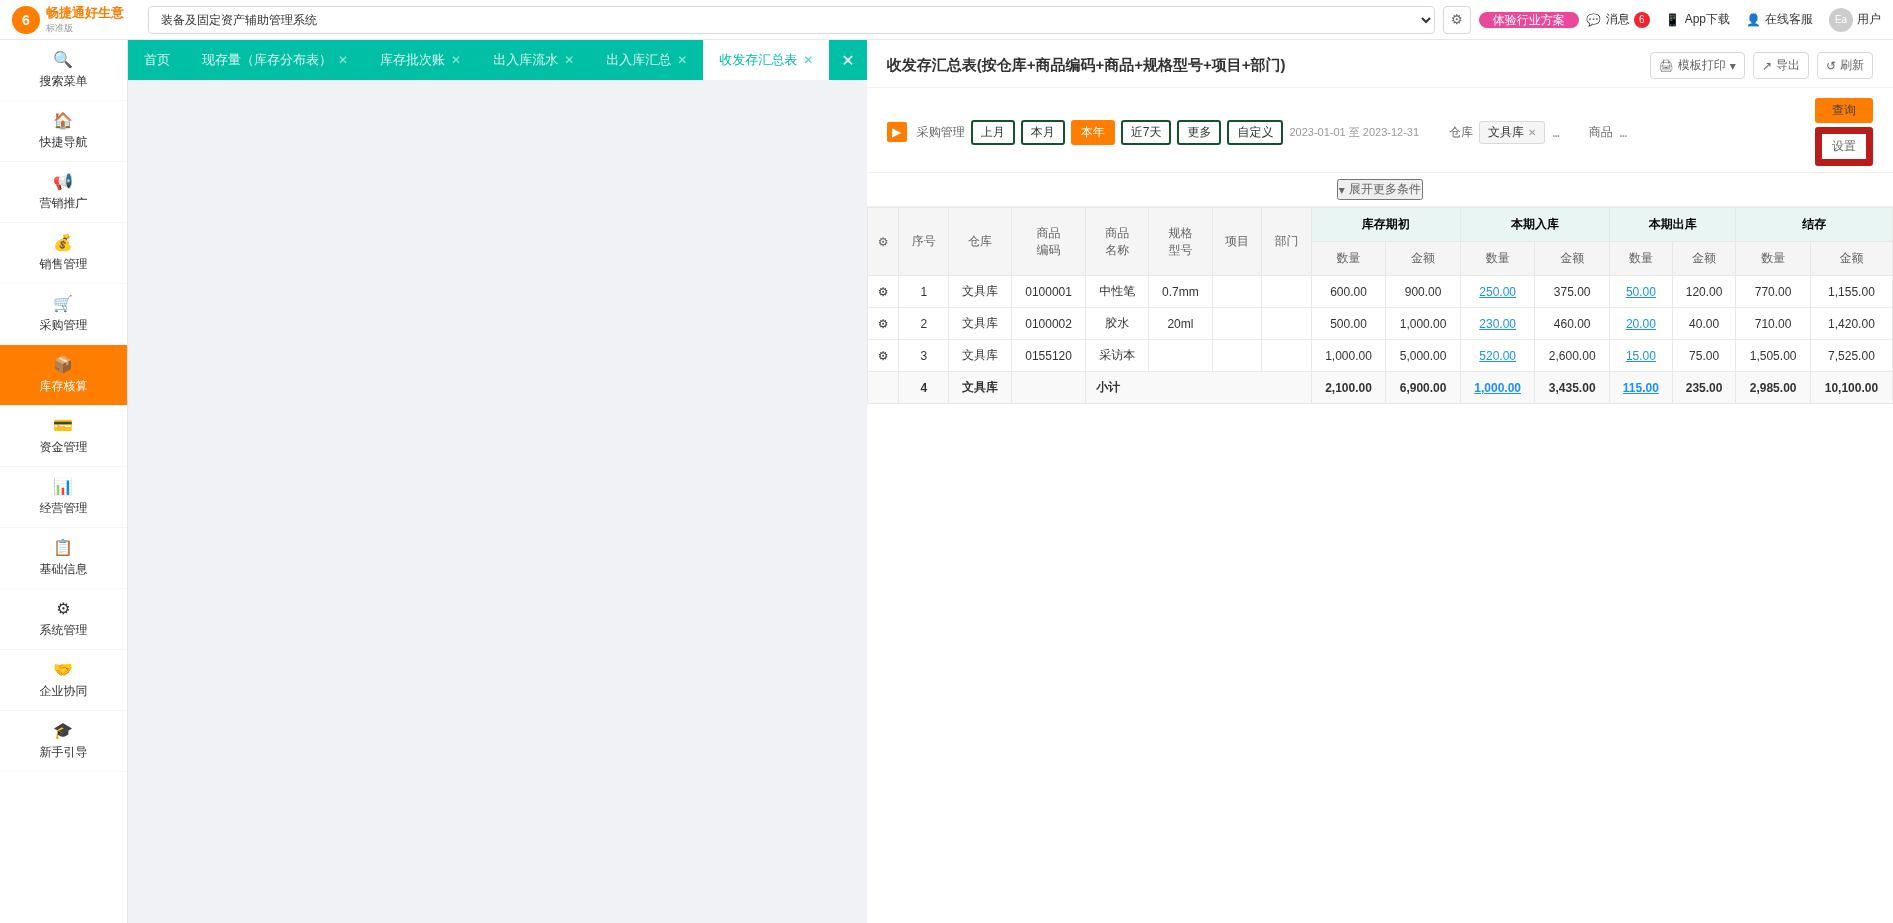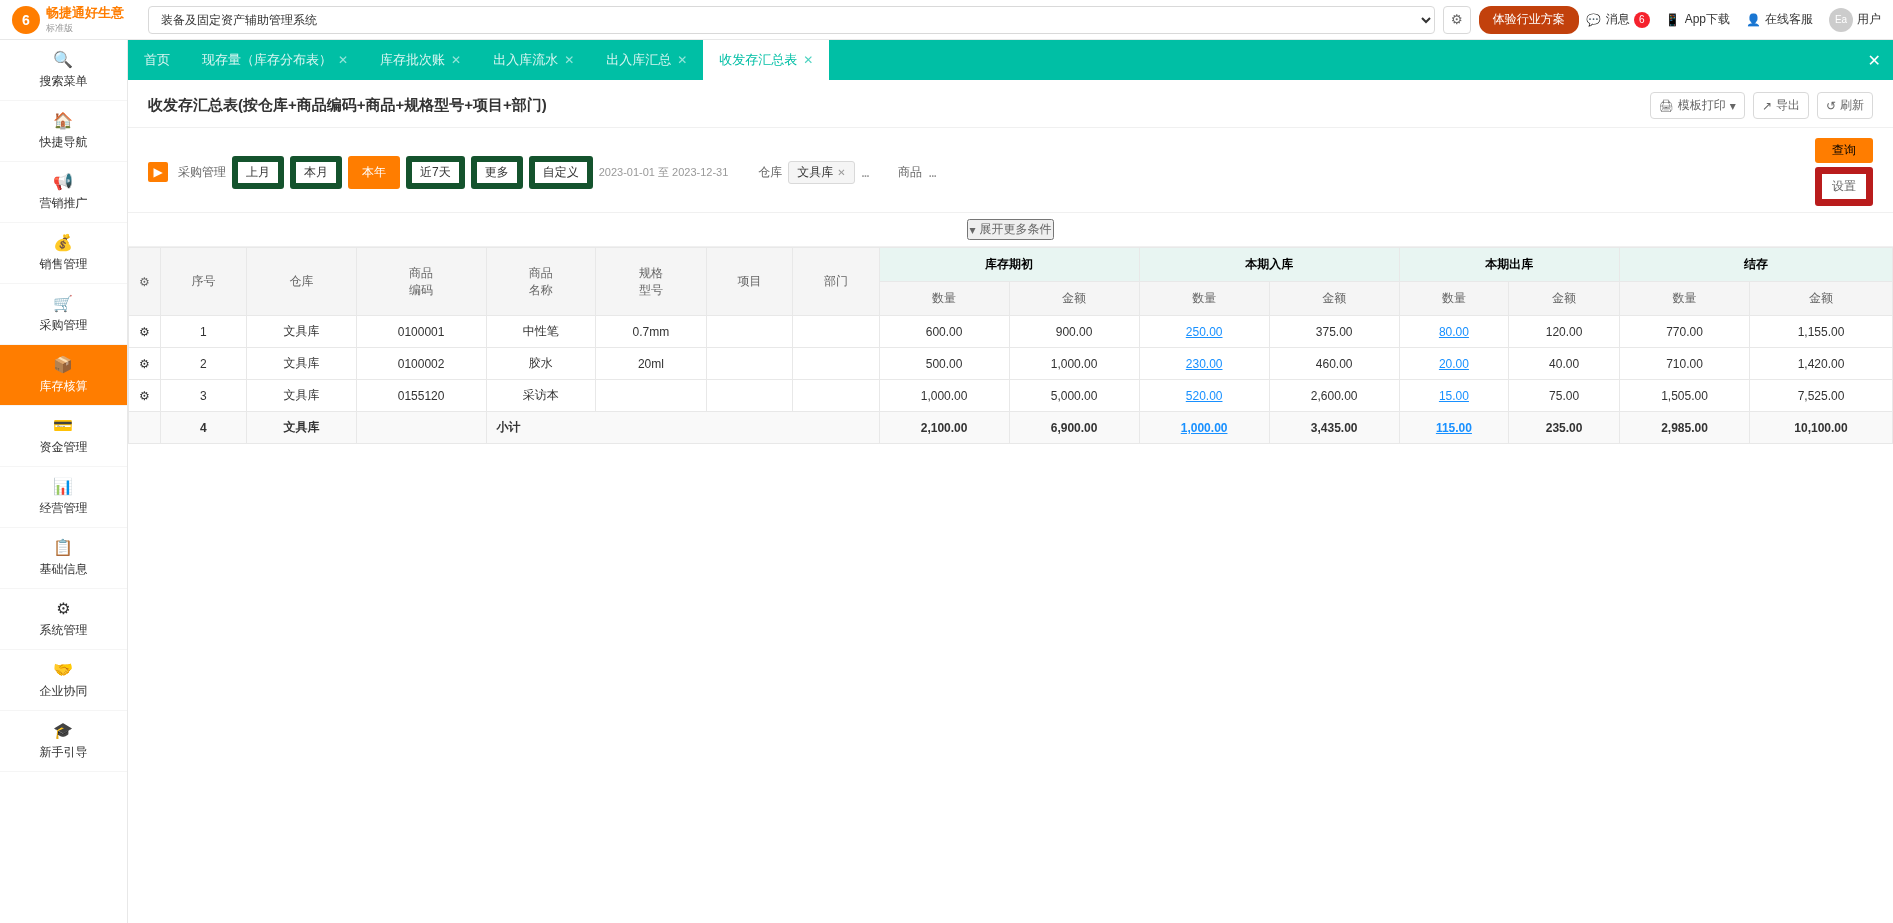--- a/index.html
+++ b/index.html
@@ -4,57 +4,57 @@
   <style>
     * { box-sizing: border-box; margin: 0; padding: 0; }
     body { font-family: 'Microsoft YaHei', Arial, sans-serif; font-size: 12px; background: #f0f2f5; display: flex; flex-direction: column; height: 923px; overflow: hidden; }
 
     
     .top-bar { height: 40px; background: #fff; display: flex; align-items: center; border-bottom: 1px solid #e8e8e8; padding: 0 12px; gap: 8px; flex-shrink: 0; }
     .logo-area { display: flex; align-items: center; gap: 6px; width: 128px; }
     .logo-icon { width: 28px; height: 28px; background: #ff7d00; border-radius: 50%; display: flex; align-items: center; justify-content: center; color: #fff; font-size: 14px; font-weight: bold; }
     .system-select { flex: 1; height: 28px; border: 1px solid #d9d9d9; border-radius: 4px; padding: 0 8px; font-size: 12px; color: #333; background: #fff; cursor: pointer; }
     .gear-btn { width: 28px; height: 28px; border: 1px solid #d9d9d9; border-radius: 4px; background: #fff; cursor: pointer; display: flex; align-items: center; justify-content: center; color: #666; }
-    .trial-btn { background: #c2410c; color: #fff; border: none; border-radius: 12px; padding: 0 14px; height: 28px; cursor: pointer; font-size: 12px; }
+    .trial-btn { background: #ec4899; color: #fff; border: none; border-radius: 12px; padding: 0 14px; height: 16px; cursor: pointer; font-size: 12px; }
     .top-right { margin-left: auto; display: flex; align-items: center; gap: 16px; font-size: 12px; color: #333; }
     .top-right-item { display: flex; align-items: center; gap: 4px; cursor: pointer; }
     .badge { background: #f5222d; color: #fff; border-radius: 10px; font-size: 10px; padding: 0 4px; min-width: 16px; height: 16px; display: flex; align-items: center; justify-content: center; }
     .user-avatar { width: 24px; height: 24px; background: #ccc; border-radius: 50%; display: flex; align-items: center; justify-content: center; font-size: 10px; color: #fff; }
 
     
     .main-layout { display: flex; flex: 1; overflow: hidden; }
 
     
     .sidebar { width: 128px; background: #fff; border-right: 1px solid #e8e8e8; display: flex; flex-direction: column; flex-shrink: 0; overflow-y: auto; }
     .sidebar-item { display: flex; flex-direction: column; align-items: center; justify-content: center; padding: 10px 8px; cursor: pointer; color: #333; font-size: 12px; gap: 4px; border-bottom: 1px solid #f5f5f5; }
     .sidebar-item.active { background: #ff7d00; color: #fff; }
     .sidebar-item .icon { font-size: 16px; }
 
     
-    .content-area { flex: 1; display: flex; flex-direction: column; overflow: hidden; }
+    .content-area { flex: 1; display: flex; flex-direction: row; overflow: hidden; }
 
     
     .tab-bar { height: 40px; background: #00bfa5; display: flex; align-items: center; padding: 0 0; flex-shrink: 0; }
     .tab-item { height: 40px; display: flex; align-items: center; padding: 0 16px; color: rgba(255,255,255,0.85); font-size: 13px; cursor: pointer; position: relative; gap: 6px; white-space: nowrap; }
     .tab-item.active { background: #fff; color: #00bfa5; }
     .tab-close { font-size: 12px; opacity: 0.7; }
     .tab-bar-end { margin-left: auto; display: flex; align-items: center; }
     .tab-close-all { color: #fff; padding: 0 12px; cursor: pointer; font-size: 16px; }
 
     
     .page-content { flex: 1; background: #f5f5f5; overflow: auto; display: flex; flex-direction: column; }
     .page-inner { flex: 1; background: #fff; margin: 0; }
 
     
     .page-header { padding: 12px 20px 8px; display: flex; align-items: center; justify-content: space-between; border-bottom: 1px solid #f0f0f0; background: #fff; gap: 40px; }
     .page-title { font-size: 15px; font-weight: bold; color: #333; }
     .header-actions { display: flex; align-items: center; gap: 8px; }
     .action-btn { display: flex; align-items: center; gap: 4px; color: #666; font-size: 12px; cursor: pointer; padding: 4px 8px; border: 1px solid #d9d9d9; border-radius: 4px; background: #fff; }
     .filter-arrow { width: 20px; height: 20px; background: #ff7d00; color: #fff; display: flex; align-items: center; justify-content: center; border-radius: 2px; cursor: pointer; font-size: 12px; flex-shrink: 0; }
-    .date-btn { padding: 2px 8px; border: 6px solid #14532d; border-radius: 3px; font-size: 12px; color: #333; cursor: pointer; background: #fff; }
+    .date-btn { padding: 2px 8px; border: 2px solid #14532d; border-radius: 3px; font-size: 12px; color: #333; cursor: pointer; background: #fff; }
     .date-btn.active { background: #ff7d00; color: #fff; border-color: #ff7d00; }
     .date-range { font-size: 11px; color: #999; }
     .filter-tag { display: flex; align-items: center; gap: 4px; background: #f5f5f5; border: 1px solid #d9d9d9; border-radius: 3px; padding: 2px 8px; font-size: 12px; color: #333; }
     .filter-tag-close { cursor: pointer; color: #999; font-size: 10px; }
     .filter-dots { color: #999; cursor: pointer; font-size: 16px; letter-spacing: -2px; }
 
     .filter-row2 { padding: 6px 20px 6px; background: #fff; border-bottom: 1px solid #f0f0f0; display: flex; align-items: center; justify-content: center; }
     .expand-btn { color: #666; font-size: 12px; cursor: pointer; display: flex; align-items: center; gap: 4px; }
 
     
@@ -63,21 +63,21 @@
     .data-table thead th { background: #f5f5f5; color: #666; padding: 8px 10px; text-align: center; border: 1px solid #e8e8e8; font-weight: normal; white-space: nowrap; }
     .data-table thead th.group-header { background: #e8f5f2; color: #000000; font-weight: bold; }
     .data-table tbody td { padding: 7px 10px; text-align: center; border: 1px solid #e8e8e8; color: #333; }
     .data-table tbody tr.subtotal { background: #f9f9f9; font-weight: bold; }
     .data-table .link { color: #1890ff; cursor: pointer; text-decoration: underline; }
     .data-table .settings-col { width: 30px; }
 
     
     .table-footer { height: 40px; background: #fafafa; border-top: 2px solid #e8e8e8; display: flex; align-items: center; padding: 0 10px; font-size: 12px; color: #333; flex-shrink: 0; position: sticky; bottom: 0; }
     .side-btn { padding: 4px 10px; font-size: 12px; border-radius: 3px; cursor: pointer; white-space: nowrap; }
-    .side-btn-query { background: #ff7d00; color: #000000; border: none; }
+    .side-btn-query { background: #ff7d00; color: #404040; border: none; }
     .side-btn-set { background: #fff; color: #666; border: 7px solid #b91c1c; }
 
     .top-filter-row { display: flex; align-items: center; padding: 10px 20px 6px; background: #fff; border-bottom: 1px solid #f0f0f0; gap: 10px; }
   </style>
 </head>
 <body>
 
 <div class="top-bar">
   <div class="logo-area">
     <div class="logo-icon">
@@ -292,21 +292,21 @@
     <td>文具库</td>
     <td>0100001</td>
     <td>中性笔</td>
     <td>0.7mm</td>
     <td></td>
     <td></td>
     <td>600.00</td>
     <td>900.00</td>
     <td><span class="link">250.00</span></td>
     <td>375.00</td>
-    <td><span class="link">80.00</span></td>
+    <td><span class="link">50.00</span></td>
     <td>120.00</td>
     <td>770.00</td>
     <td>1,155.00</td>
   </tr>
                 <tr>
     <td style="cursor:pointer;">⚙</td>
     <td>2</td>
     <td>文具库</td>
     <td>0100002</td>
     <td>胶水</td>

